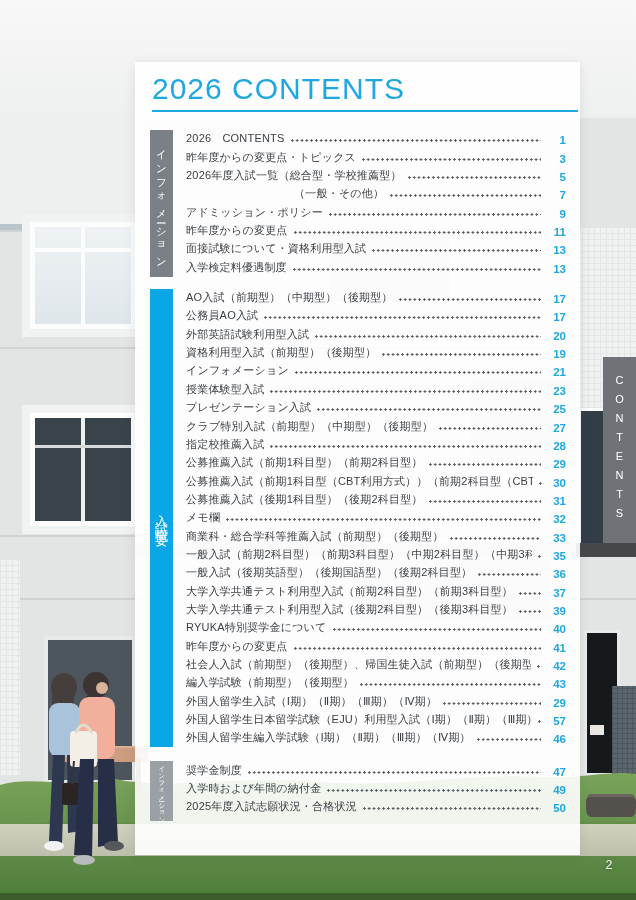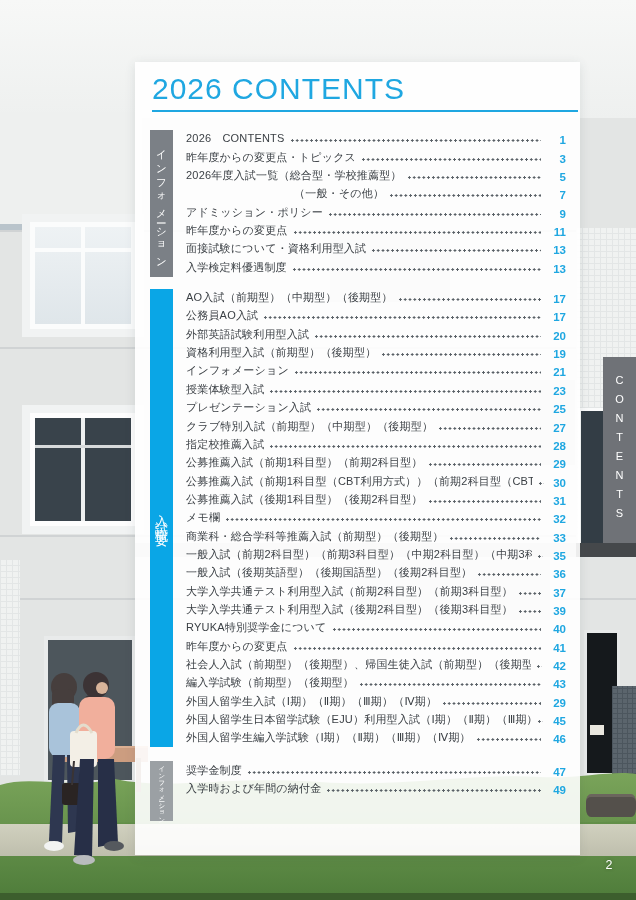--- a/index.html
+++ b/index.html
@@ -332,21 +332,21 @@
               <span class="toc-page">43</span>
             </div>
             <div class="toc-row">
               <span class="toc-label">外国人留学生入試（Ⅰ期）（Ⅱ期）（Ⅲ期）（Ⅳ期）</span>
               <span class="leader"></span>
               <span class="toc-page">29</span>
             </div>
             <div class="toc-row">
               <span class="toc-label">外国人留学生日本留学試験（EJU）利用型入試（Ⅰ期）（Ⅱ期）（Ⅲ期）（Ⅳ期）</span>
               <span class="leader"></span>
-              <span class="toc-page">45</span>
+              <span class="toc-page">57</span>
             </div>
             <div class="toc-row">
               <span class="toc-label">外国人留学生編入学試験（Ⅰ期）（Ⅱ期）（Ⅲ期）（Ⅳ期）</span>
               <span class="leader"></span>
               <span class="toc-page">46</span>
             </div>
           </div>
       </div>
       <div class="section s3">
         <div class="tab t3">インフォメーション</div>
@@ -354,20 +354,25 @@
             <div class="toc-row">
               <span class="toc-label">奨学金制度</span>
               <span class="leader"></span>
               <span class="toc-page">47</span>
             </div>
             <div class="toc-row">
               <span class="toc-label">入学時および年間の納付金</span>
               <span class="leader"></span>
               <span class="toc-page">49</span>
             </div>
+            <div class="toc-row">
+              <span class="toc-label">2025年度入試志願状況・合格状況</span>
+              <span class="leader"></span>
+              <span class="toc-page">50</span>
+            </div>
           </div>
       </div>
     </div>
   </div>
 
   <div class="right-tab">CONTENTS</div>
 
   <div class="page-num">2</div>
 
 </div>

